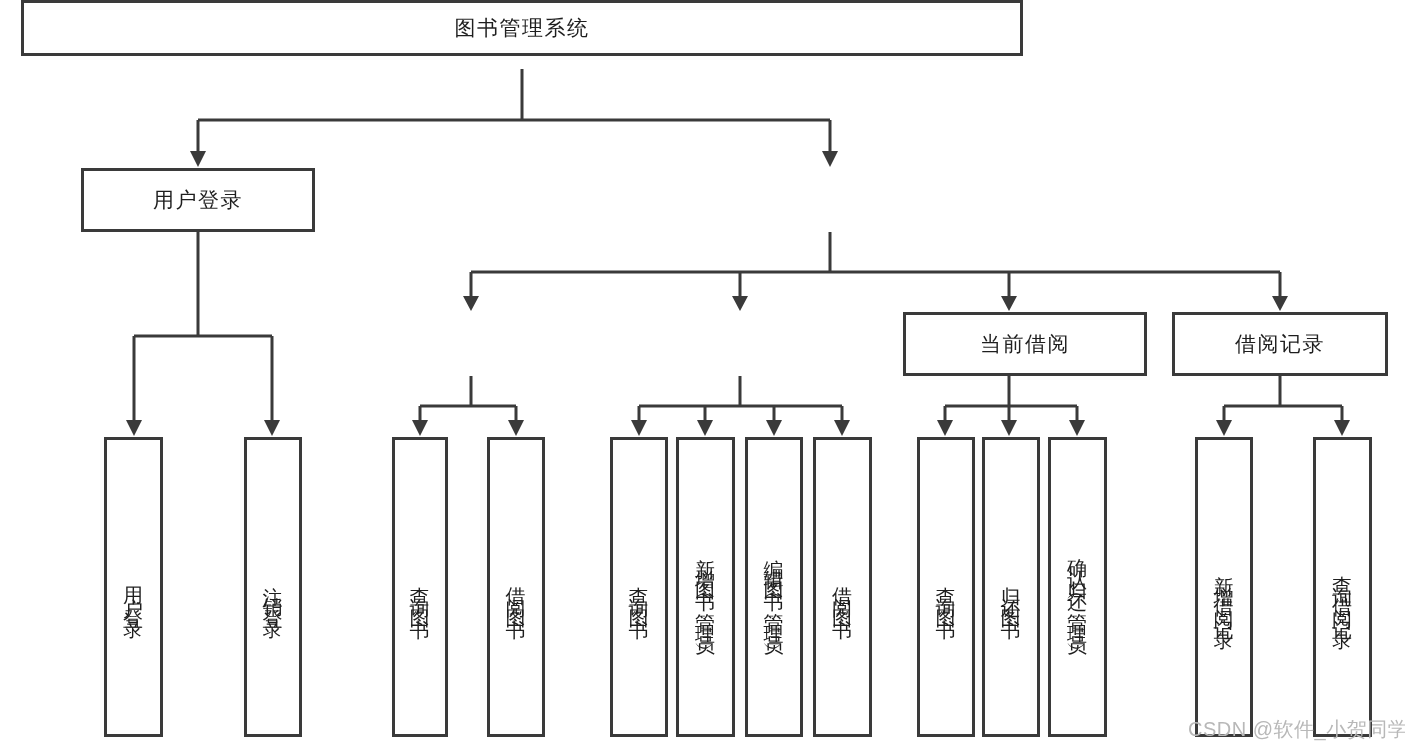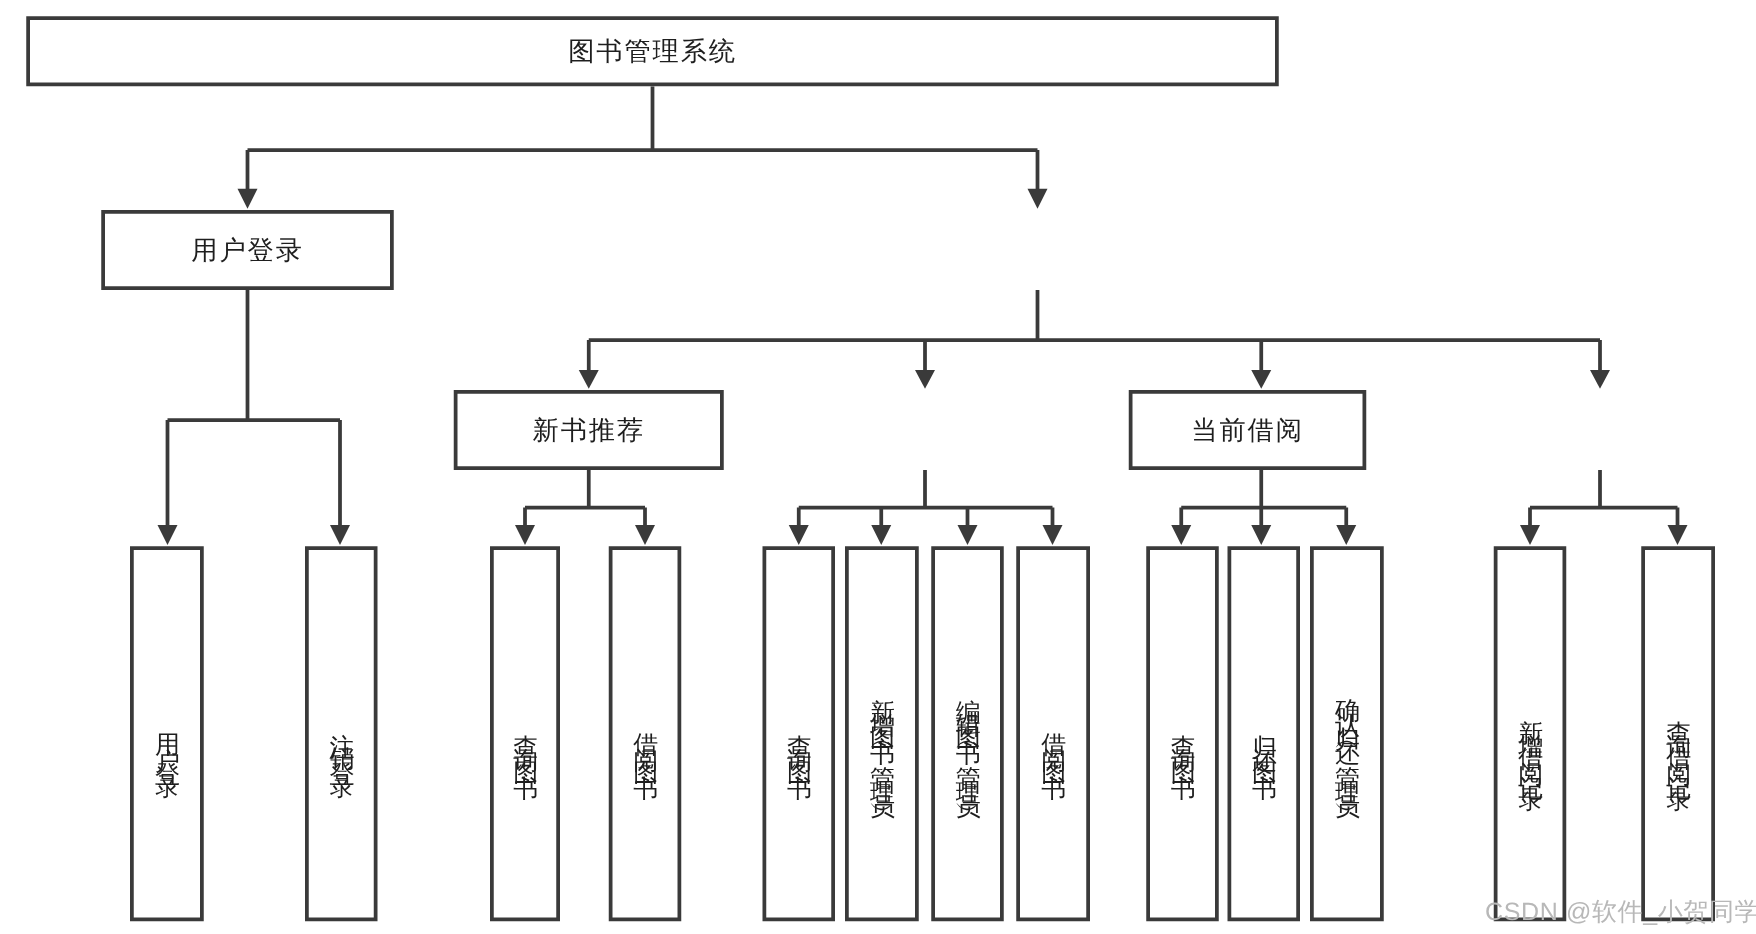--- a/index.html
+++ b/index.html
@@ -75,33 +75,33 @@
 
       <polygon points="937,420 953,420 945,436"></polygon>
       <polygon points="1001,420 1017,420 1009,436"></polygon>
       <polygon points="1069,420 1085,420 1077,436"></polygon>
 
       <polygon points="1216,420 1232,420 1224,436"></polygon>
       <polygon points="1334,420 1350,420 1342,436"></polygon>
     </g>
   </svg>
 
-  <div class="box" style="left:21px;top:13px;width:1002px;height:56px">
+  <div class="box" style="left:21px;top:0;width:1002px;height:56px">
     <span class="hlbl">图书管理系统</span>
   </div>
 
   <div class="box" style="left:81px;top:168px;width:234px;height:64px">
     <span class="hlbl">用户登录</span>
   </div>
 
-  <div class="box" style="left:363px;top:312px;width:216px;height:64px">
-    <span class="hlbl">新书推荐</span>
+  <div class="box" style="left:903px;top:312px;width:244px;height:64px">
+    <span class="hlbl">当前借阅</span>
   </div>
-  <div class="box" style="left:903px;top:312px;width:190px;height:64px">
-    <span class="hlbl">当前借阅</span>
+  <div class="box" style="left:1172px;top:312px;width:216px;height:64px">
+    <span class="hlbl">借阅记录</span>
   </div>
 
   <div class="box vbox" style="left:104px;top:437px">
     <span class="vlbl">用户登录</span>
   </div>
   <div class="box vbox" style="left:244px;top:437px;width:58px">
     <span class="vlbl">注销登录</span>
   </div>
 
   <div class="box vbox" style="left:392px;top:437px;width:56px">

